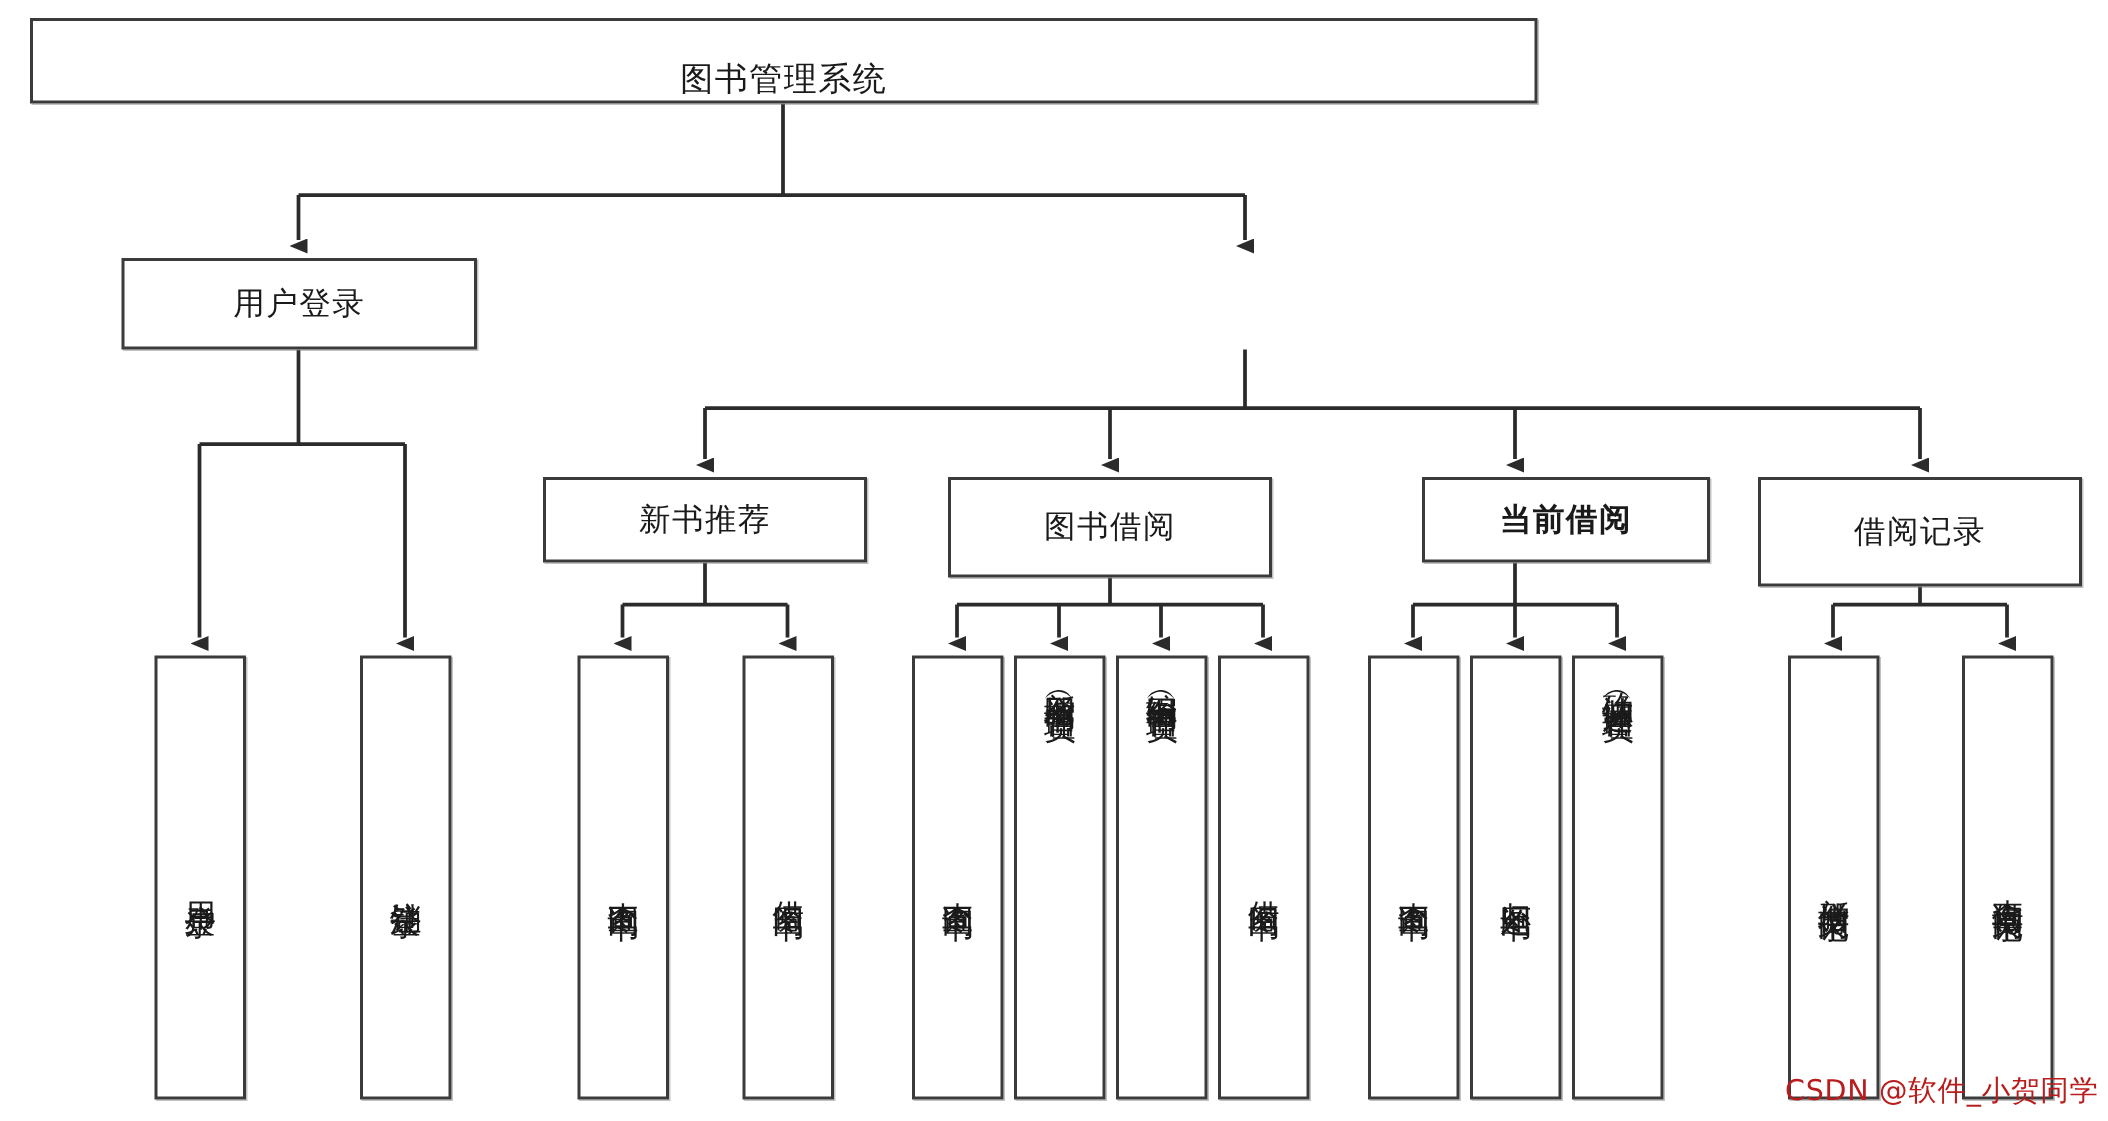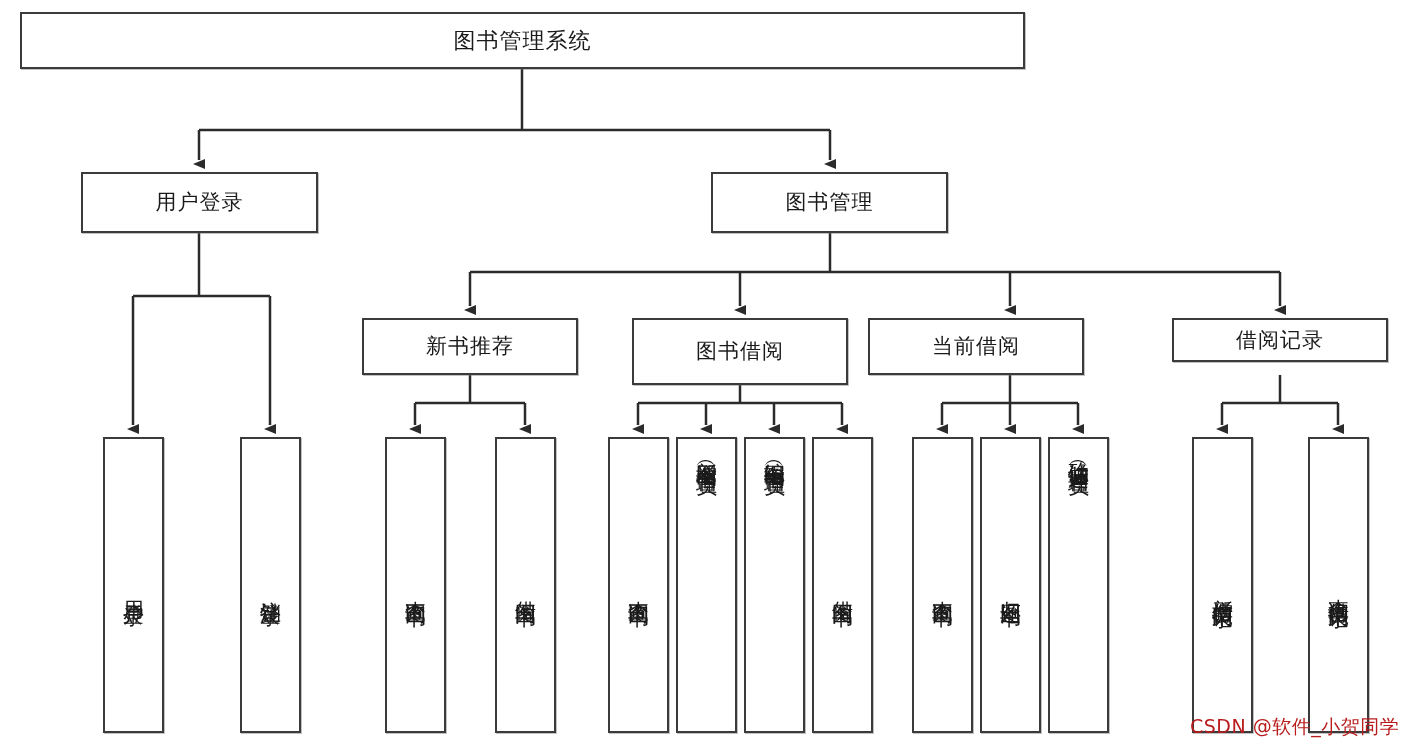--- a/index.html
+++ b/index.html
@@ -124,41 +124,38 @@
       <path d="M1010,403 L1010,425" marker-end="url(#arrow)"></path>
       <path d="M1078,403 L1078,425" marker-end="url(#arrow)"></path>
 
       <path d="M1280,375 L1280,403"></path>
       <path d="M1222,403 L1338,403"></path>
       <path d="M1222,403 L1222,425" marker-end="url(#arrow)"></path>
       <path d="M1338,403 L1338,425" marker-end="url(#arrow)"></path>
     </g>
   </svg>
 
-  <div class="node root horizontal" style="left:20px; top:12px; width:1005px; height:57px;">
+  <div class="node root horizontal" style="left:20px; top:12px; width:1005px; height:57px;align-items:flex-end;">
     <span class="label">图书管理系统</span>
   </div>
 
   <div class="node horizontal" style="left:81px; top:172px; width:237px; height:61px;">
     <span class="label">用户登录</span>
   </div>
-  <div class="node horizontal" style="left:711px; top:172px; width:237px; height:61px;">
-    <span class="label">图书管理</span>
-  </div>
 
   <div class="node horizontal" style="left:362px; top:318px; width:216px; height:57px;">
     <span class="label">新书推荐</span>
   </div>
   <div class="node horizontal" style="left:632px; top:318px; width:216px; height:67px;">
     <span class="label">图书借阅</span>
   </div>
-  <div class="node horizontal" style="left:868px; top:318px; width:216px; height:57px;">
+  <div class="node horizontal" style="left:948px; top:318px; width:192px; height:57px;font-weight:bold;">
     <span class="label">当前借阅</span>
   </div>
-  <div class="node horizontal" style="left:1172px; top:318px; width:216px; height:44px;">
+  <div class="node horizontal" style="left:1172px; top:318px; width:216px; height:73px;">
     <span class="label">借阅记录</span>
   </div>
 
   <div class="node vertical mid" style="left:103px; top:437px; width:61px; height:296px;">
     <span class="label">用户登录</span>
   </div>
   <div class="node vertical mid" style="left:240px; top:437px; width:61px; height:296px;">
     <span class="label">注销登录</span>
   </div>
 

